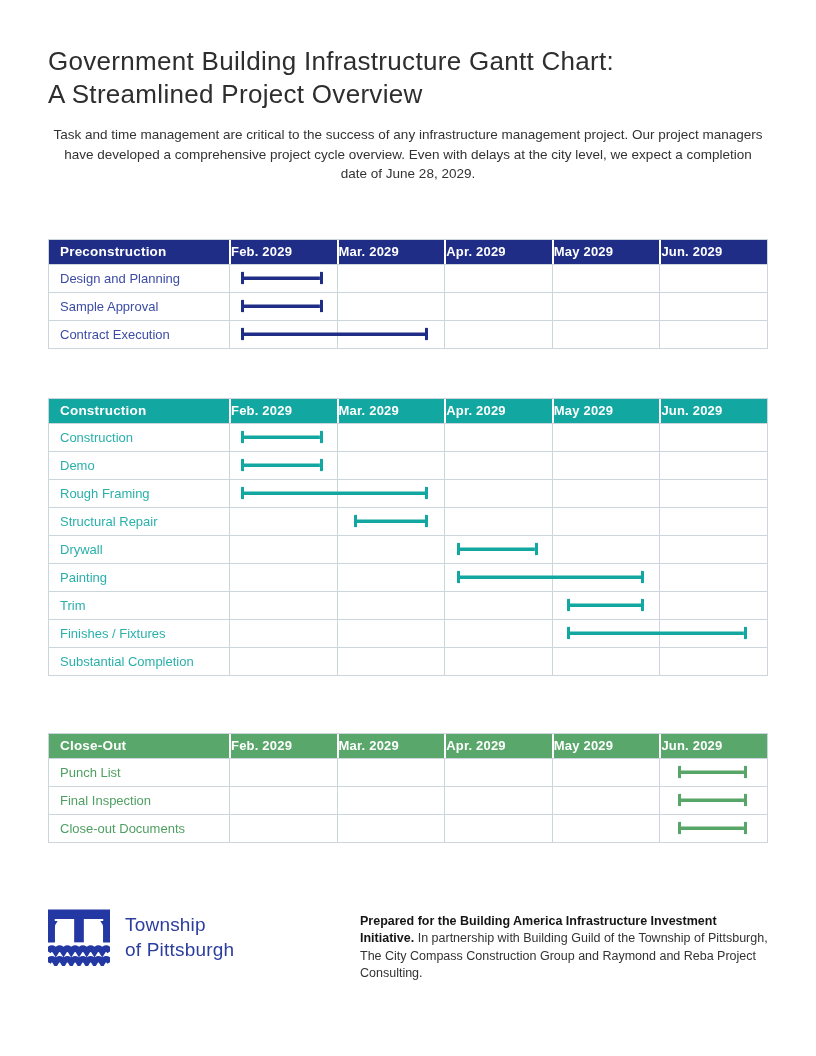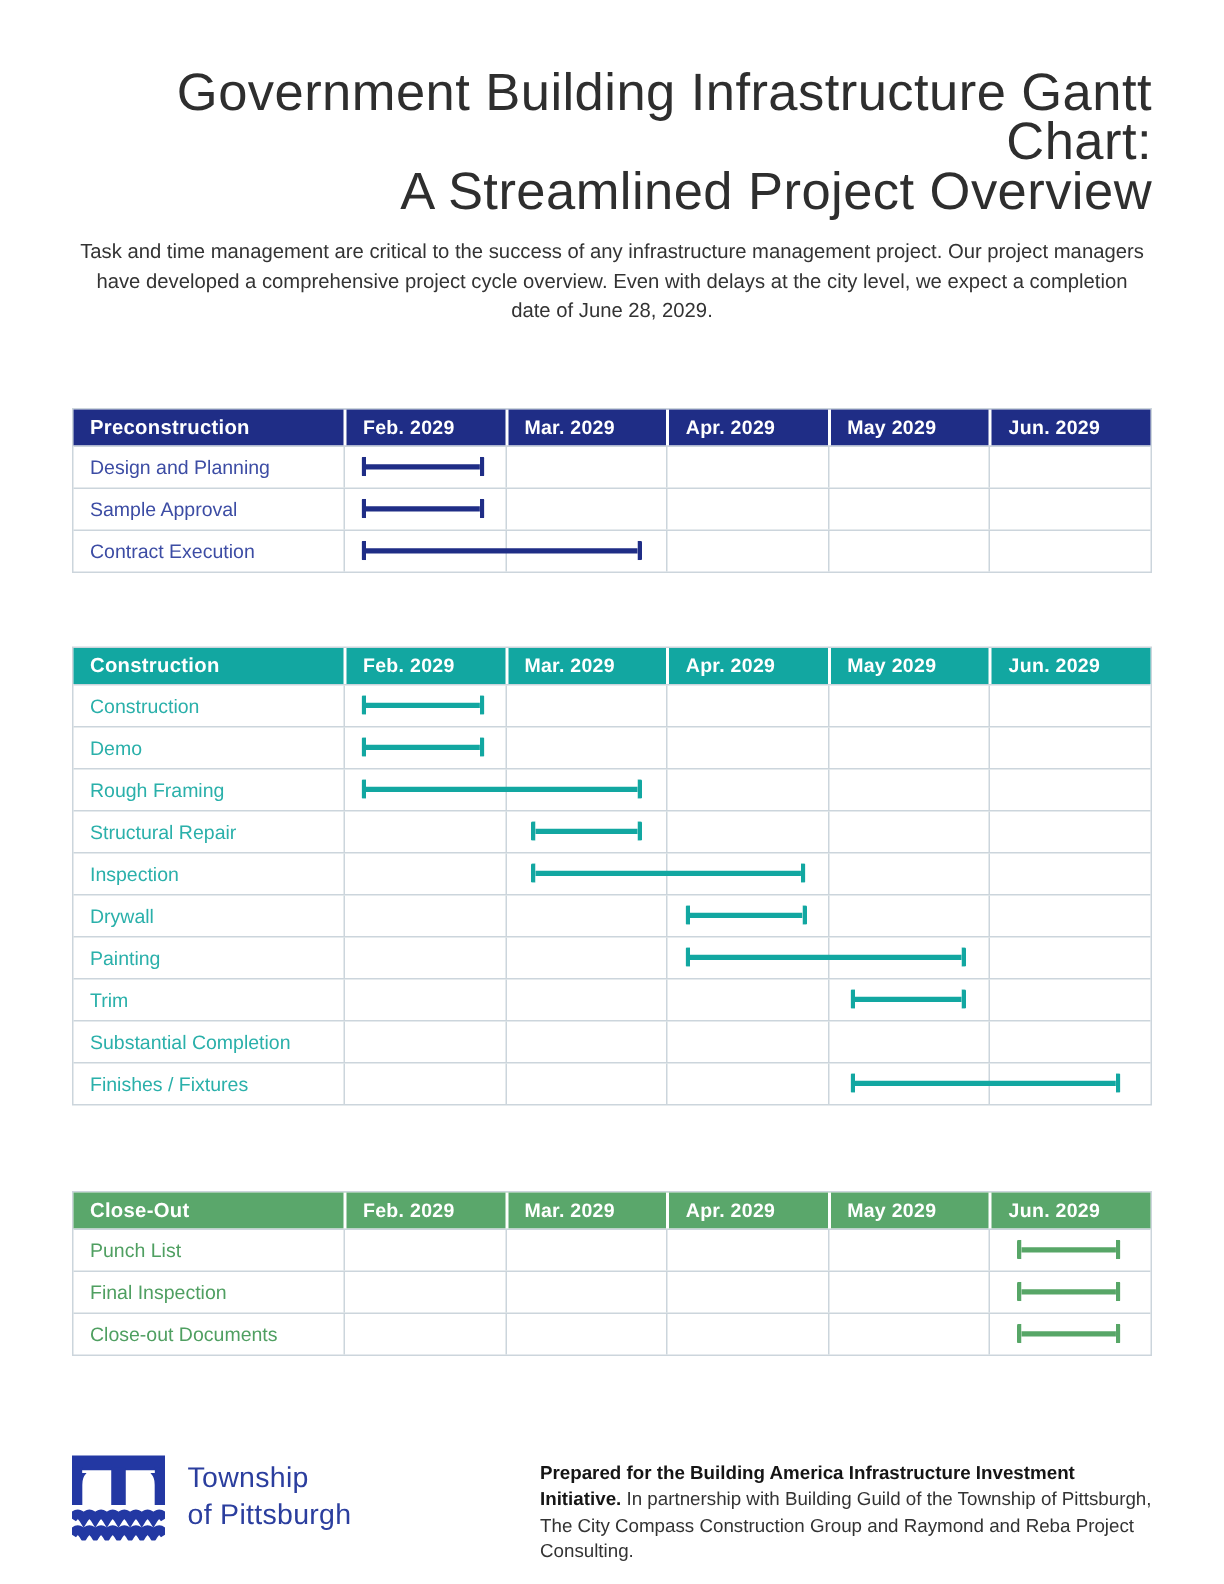--- a/index.html
+++ b/index.html
@@ -5,22 +5,22 @@
   * { margin:0; padding:0; box-sizing:border-box; }
   html,body { background:#ffffff; }
   body {
     width:816px; height:1056px;
     font-family:"Liberation Sans", "DejaVu Sans", sans-serif;
     color:#333; position:relative; overflow:hidden;
   }
   .page { padding:45px 48px 0 48px; }
 
   .title {
-    font-size:35px; font-weight:400; color:#2e2e2e;
-    text-align:right; line-height:33px; letter-spacing:0.3px;
+    font-size:26px; font-weight:400; color:#2e2e2e;
+    text-align:left; line-height:33px; letter-spacing:0.3px;
     white-space:pre-line;
   }
   .intro {
     margin:14px auto 17px auto; max-width:712px;
     font-size:13.5px; line-height:19.5px; text-align:center; color:#333;
   }
 
   .gtable { border:1px solid #ccd5dc; background:#fff; }
   .gtable.first { margin-top:55px; }
   .gtable.second { margin-top:49px; }
@@ -32,21 +32,21 @@
   .ghead { background:var(--hdr); color:#fff; height:24px; }
   .glabel {
     flex:0 0 180px; width:180px; display:flex; align-items:center;
     padding-left:11px; font-size:13px; color:var(--accent);
     overflow:hidden; white-space:nowrap;
   }
   .hlabel { color:#fff; font-weight:bold; font-size:13.5px; letter-spacing:0.2px; }
   .gcell { flex:1 1 0; border-left:1px solid #ccd5dc; }
   .hcell {
     border-left:2px solid #ffffff; display:flex; align-items:center;
-    padding-left:11px; font-size:13px; font-weight:bold; letter-spacing:0.2px;
+    font-size:13px; font-weight:bold; letter-spacing:0.2px;
   }
   .gtimeline { flex:1 1 0; display:flex; position:relative; }
   .tcell { height:100%; }
   .bar {
     position:absolute; top:50%; transform:translateY(-50%); height:13px;
     border-left:3.5px solid var(--bar); border-right:3.5px solid var(--bar);
     background:linear-gradient(var(--bar),var(--bar)) center/100% 3.5px no-repeat;
     border-radius:1px;
   }
 
@@ -162,31 +162,20 @@
         <div class="gtimeline">
           <div class="gcell tcell"></div>
           <div class="gcell tcell"></div>
           <div class="gcell tcell"></div>
           <div class="gcell tcell"></div>
           <div class="gcell tcell"></div>
           <div class="bar" style="left: 23.2%; width: 13.8%;"></div>
         </div>
       </div>
       <div class="grow">
-        <div class="glabel">Inspection</div>
-        <div class="gtimeline">
-          <div class="gcell tcell"></div>
-          <div class="gcell tcell"></div>
-          <div class="gcell tcell"></div>
-          <div class="gcell tcell"></div>
-          <div class="gcell tcell"></div>
-          <div class="bar" style="left: 23.2%; width: 34%;"></div>
-        </div>
-      </div>
-      <div class="grow">
         <div class="glabel">Drywall</div>
         <div class="gtimeline">
           <div class="gcell tcell"></div>
           <div class="gcell tcell"></div>
           <div class="gcell tcell"></div>
           <div class="gcell tcell"></div>
           <div class="gcell tcell"></div>
           <div class="bar" style="left: 42.4%; width: 15%;"></div>
         </div>
       </div>
@@ -206,38 +195,38 @@
         <div class="gtimeline">
           <div class="gcell tcell"></div>
           <div class="gcell tcell"></div>
           <div class="gcell tcell"></div>
           <div class="gcell tcell"></div>
           <div class="gcell tcell"></div>
           <div class="bar" style="left: 62.8%; width: 14.4%;"></div>
         </div>
       </div>
       <div class="grow">
+        <div class="glabel">Finishes / Fixtures</div>
+        <div class="gtimeline">
+          <div class="gcell tcell"></div>
+          <div class="gcell tcell"></div>
+          <div class="gcell tcell"></div>
+          <div class="gcell tcell"></div>
+          <div class="gcell tcell"></div>
+          <div class="bar" style="left: 62.8%; width: 33.4%;"></div>
+        </div>
+      </div>
+      <div class="grow">
         <div class="glabel">Substantial Completion</div>
         <div class="gtimeline">
           <div class="gcell tcell"></div>
           <div class="gcell tcell"></div>
           <div class="gcell tcell"></div>
           <div class="gcell tcell"></div>
           <div class="gcell tcell"></div>
-        </div>
-      </div>
-      <div class="grow">
-        <div class="glabel">Finishes / Fixtures</div>
-        <div class="gtimeline">
-          <div class="gcell tcell"></div>
-          <div class="gcell tcell"></div>
-          <div class="gcell tcell"></div>
-          <div class="gcell tcell"></div>
-          <div class="gcell tcell"></div>
-          <div class="bar" style="left: 62.8%; width: 33.4%;"></div>
         </div>
       </div>
     </div>
 
   <div class="gtable third" style="--hdr: #5aa76b; --accent: #4f9f61; --bar: #57a667;">
       <div class="grow ghead">
         <div class="glabel hlabel">Close-Out</div>
         <div class="gcell hcell">Feb. 2029</div>
         <div class="gcell hcell">Mar. 2029</div>
         <div class="gcell hcell">Apr. 2029</div>

